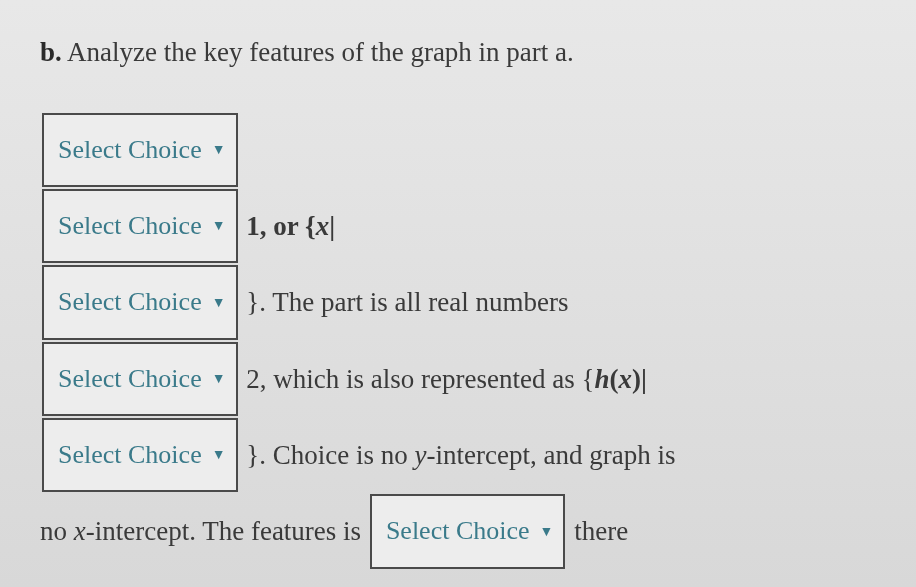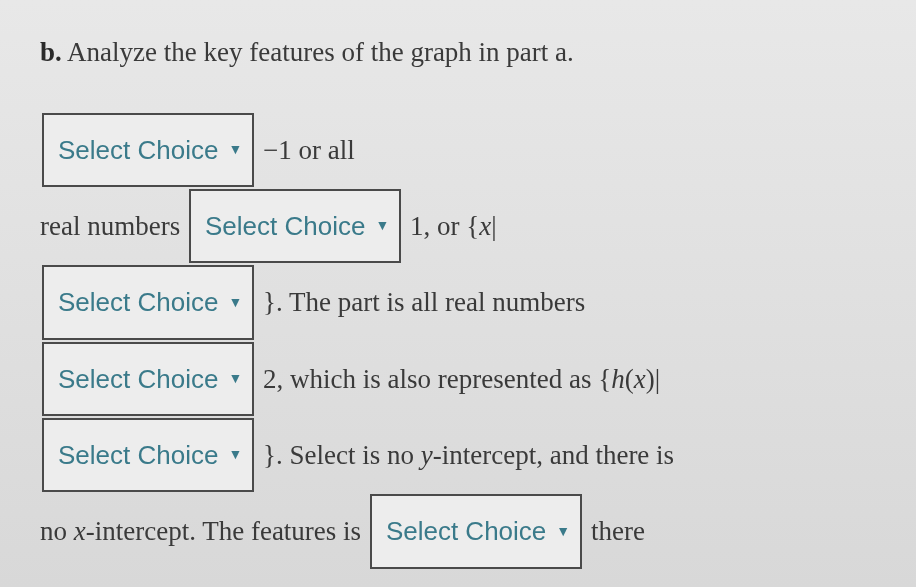--- a/index.html
+++ b/index.html
@@ -34,33 +34,34 @@
       align-items: center;
       border: 2px solid #4a4a4a;
       background: #ededed;
       padding: 4px 10px 4px 14px;
       color: #3a7a8a;
       font-size: 26px;
       cursor: pointer;
       vertical-align: middle;
       white-space: nowrap;
       margin: 0 2px;
-      font-family: Liberation Sans, sans-serif;
+      font-family: Liberation Serif, serif;
       justify-content: space-between;
     }
     .select-choice .chevron {
       margin-left: 10px;
       font-size: 14px;
       color: #3a7a8a;
     }
     .italic {
       font-style: italic;
     }
     .math {
       font-family: Georgia, 'Times New Roman', serif;
+      font-weight: bold;
     }
     .line {
       display: block;
       margin-bottom: 2px;
     }
     .answer-block {
       line-height: 2.4;
     }
     .seg {
       display: inline;
@@ -77,25 +78,23 @@
     <span>Analyze the key features of the graph in part a.</span>
   </div>
 
   <div class="answer-block">
 
     <span class="line">
       <span class="select-choice">
         <span>Select Choice</span>
         <span class="chevron">▼</span>
       </span>
-      <span class="seg"> −1 or all</span>
     </span>
 
     <span class="line">
-      <span class="seg">real numbers</span>
       <span class="select-choice">
         <span>Select Choice</span>
         <span class="chevron">▼</span>
       </span>
       <span class="seg math"> 1, or {</span><span class="seg math italic">x</span><span class="seg math">|</span>
     </span>
 
     <span class="line">
       <span class="select-choice">
         <span>Select Choice</span>
@@ -110,21 +109,21 @@
         <span class="chevron">▼</span>
       </span>
       <span class="seg"> 2,</span><span class="seg"> which is also represented as {</span><span class="seg math italic">h</span><span class="seg math">(</span><span class="seg math italic">x</span><span class="seg math">)</span><span class="seg math">|</span>
     </span>
 
     <span class="line">
       <span class="select-choice">
         <span>Select Choice</span>
         <span class="chevron">▼</span>
       </span>
-      <span class="seg"> }. Select is no </span><span class="seg italic">y</span><span class="seg">-intercept, and there is</span>
+      <span class="seg"> }. Choice is no </span><span class="seg italic">y</span><span class="seg">-intercept, and graph is</span>
     </span>
 
     <span class="line">
       <span class="seg">no </span><span class="seg italic">x</span><span class="seg">-intercept. The features is</span>
       <span class="select-choice">
         <span>Select Choice</span>
         <span class="chevron">▼</span>
       </span>
       <span class="seg"> there</span>
     </span>

